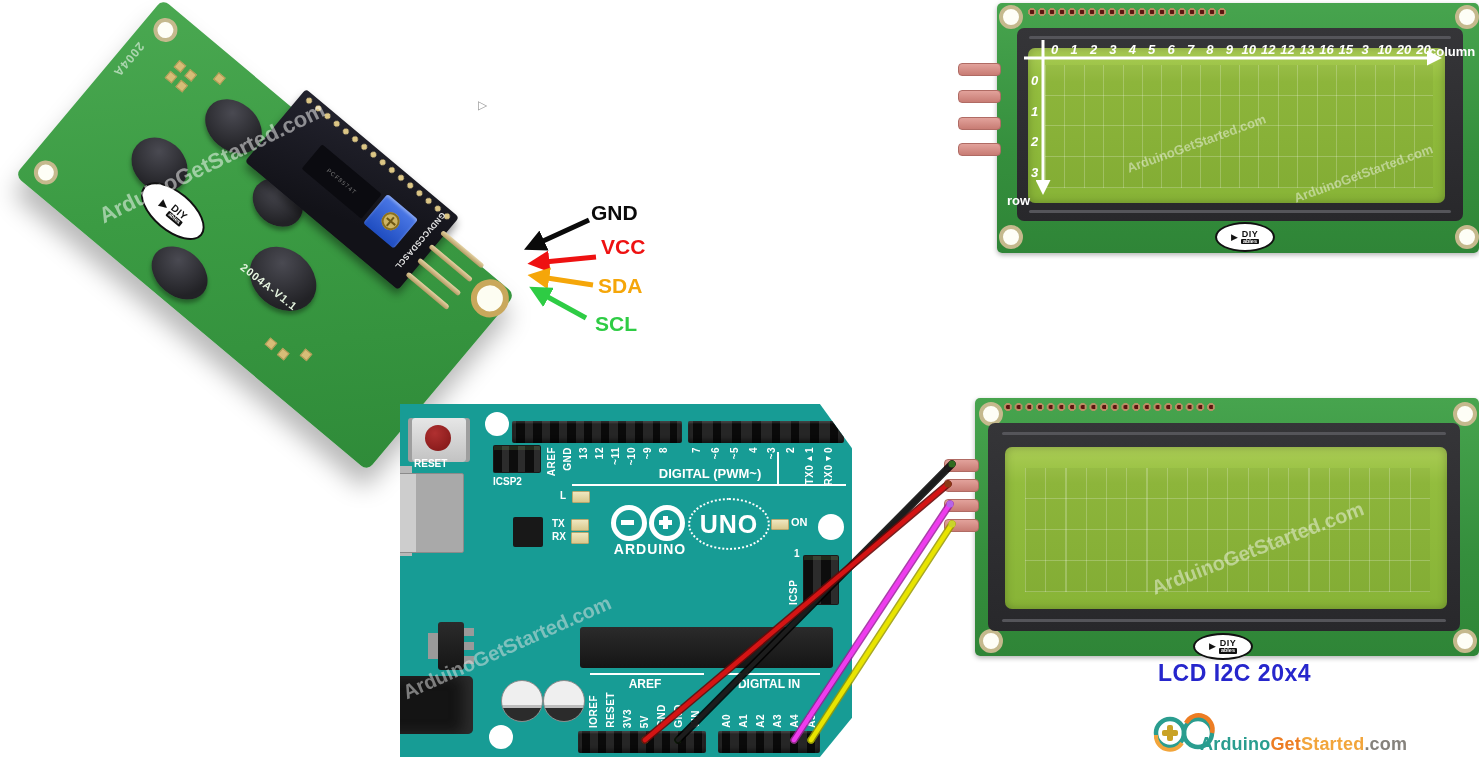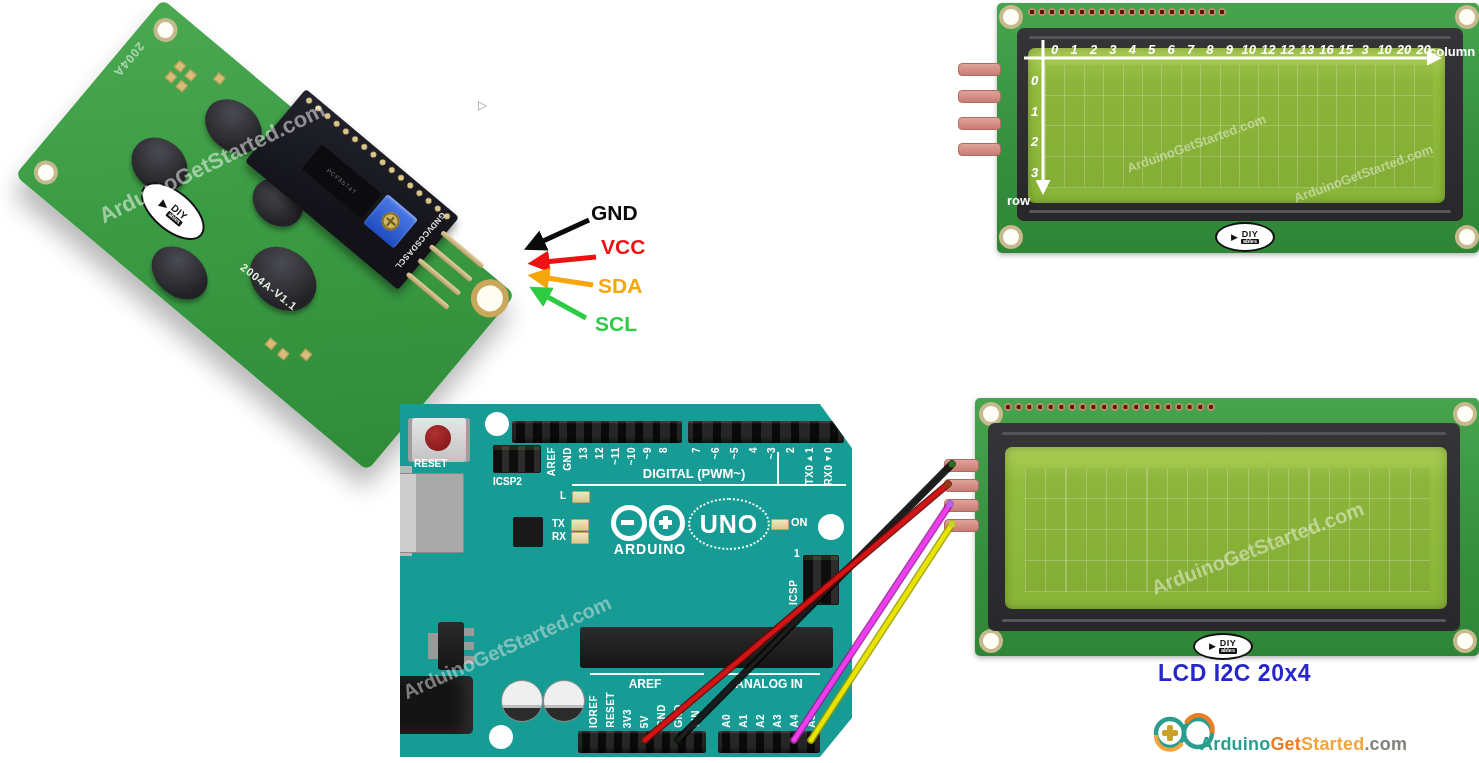--- a/index.html
+++ b/index.html
@@ -274,21 +274,21 @@
           <span class="vlabel">2</span>
         </span>
         <span class="vslot">
           <span class="vlabel">TX0▸1</span>
         </span>
         <span class="vslot">
           <span class="vlabel">RX0◂0</span>
         </span>
       </div>
     <div class="abs silk" style="left:377px;top:48px;width:2px;height:32px;"></div>
-    <div class="abs silk-text" style="left:172px;top:62px;width:244px;text-align:center;font-size:13px;">DIGITAL (PWM~)</div>
+    <div class="abs silk-text" style="left:188px;top:62px;width:244px;text-align:center;font-size:13px;">DIGITAL (PWM~)</div>
     <div class="abs silk" style="left:172px;top:80px;width:274px;height:2px;"></div>
 
     <div class="abs silk-text" style="left:160px;top:86px;font-size:10px;">L</div>
     <div class="abs led" style="left:172px;top:87px;width:16px;height:10px;"></div>
     <div class="abs" style="left:113px;top:113px;width:30px;height:30px;background:#181818;border-radius:2px;"></div>
     <div class="abs silk-text" style="left:152px;top:114px;font-size:10px;">TX</div>
     <div class="abs led" style="left:171px;top:115px;width:16px;height:10px;"></div>
     <div class="abs silk-text" style="left:152px;top:127px;font-size:10px;">RX</div>
     <div class="abs led" style="left:171px;top:128px;width:16px;height:10px;"></div>
 
@@ -314,21 +314,21 @@
     <div class="abs" style="left:64px;top:238px;width:10px;height:8px;background:#9a9a9a;"></div>
     <div class="abs" style="left:64px;top:252px;width:10px;height:8px;background:#9a9a9a;"></div>
     <div class="abs chip" style="left:38px;top:218px;width:26px;height:48px;"></div>
     <div class="abs cap" style="left:101px;top:276px;width:40px;height:40px;"></div>
     <div class="abs cap" style="left:143px;top:276px;width:40px;height:40px;"></div>
     <div class="abs white-hole" style="left:89px;top:321px;width:24px;height:24px;"></div>
 
     <div class="abs silk" style="left:190px;top:269px;width:114px;height:2px;"></div>
     <div class="abs silk-text" style="left:186px;top:273px;width:118px;text-align:center;font-size:12px;">AREF</div>
     <div class="abs silk" style="left:320px;top:269px;width:100px;height:2px;"></div>
-    <div class="abs silk-text" style="left:318px;top:273px;width:102px;text-align:center;font-size:12px;">ANALOG IN</div>
+    <div class="abs silk-text" style="left:318px;top:273px;width:102px;text-align:center;font-size:12px;">DIGITAL IN</div>
     <div class="abs vslot-row botrow" style="left:186px;top:286px;width:118px;height:38px;">
         <span class="vslot">
           <span class="vlabel">IOREF</span>
         </span>
         <span class="vslot">
           <span class="vlabel">RESET</span>
         </span>
         <span class="vslot">
           <span class="vlabel">3V3</span>
         </span>

